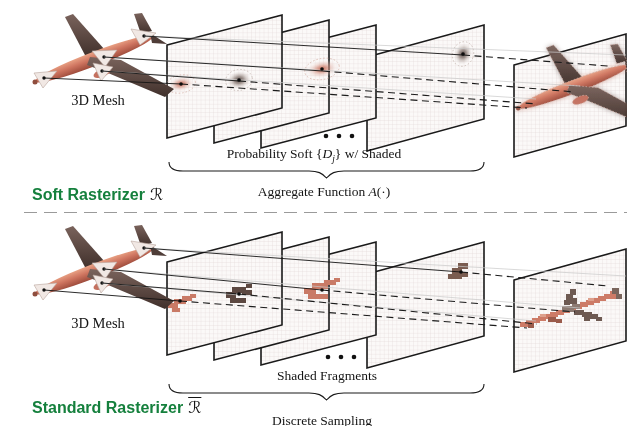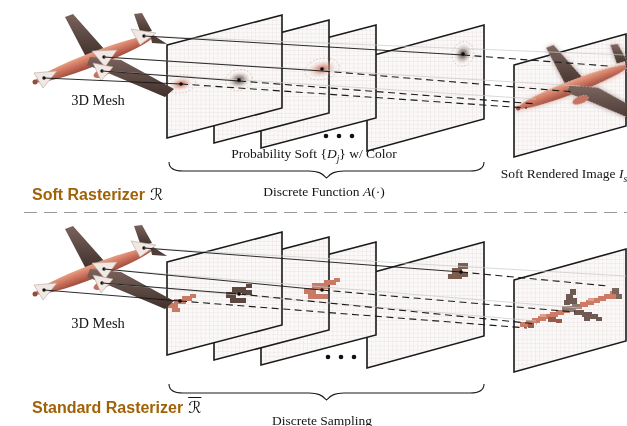--- a/index.html
+++ b/index.html
@@ -2,21 +2,21 @@
 <html><head>
 <meta charset="utf-8">
 <style>
   html,body{margin:0;padding:0;background:#fff;}
   .stage{position:relative;width:627px;height:426px;background:#ffffff;overflow:hidden;
          font-family:"Liberation Serif","DejaVu Serif",serif;margin-left:24px;}
   .stage svg{position:absolute;left:0;top:0;}
   .lbl{position:absolute;white-space:nowrap;color:#141414;font-size:13.5px;line-height:1.1;}
   .c{transform:translateX(-50%);}
   .big{font-size:14.5px;}
-  .title{font-family:"Liberation Sans","DejaVu Sans",sans-serif;font-weight:700;font-size:16px;color:#a16207;}
+  .title{font-family:"Liberation Sans","DejaVu Sans",sans-serif;font-weight:700;font-size:16px;color:#15803d;}
   .rsym{font-family:"DejaVu Sans","DejaVu Serif",sans-serif;font-style:italic;font-size:16.5px;margin-left:5px;}
   .mvar{font-family:"Liberation Serif","DejaVu Serif",serif;font-style:italic;}
   .ovl{text-decoration:overline;text-decoration-thickness:1.2px;}
   .lbl sub{font-size:9.5px;font-style:italic;}
   .pEdge{fill:none;stroke:#1a1a1a;stroke-width:1.6;}
   .ray{stroke:#c9c9c9;stroke-width:0.7;fill:none;}
   .solidLine{stroke:#141414;stroke-width:0.9;fill:none;}
   .dashLine{stroke:#1b1b1b;stroke-width:1.1;stroke-dasharray:7 4.5;fill:none;}
   .dot{fill:#0d0d0d;}
   .px1{fill:#cd7b67}.px2{fill:#6e5a52}.px3{fill:#8d7a72}.px4{fill:#9a5b4b}.px5{fill:#7a655c}.px6{fill:#dda08c}
@@ -300,37 +300,37 @@
 
 <div class="lbl big c" style="left:74px;top:93px;">
   <span>3D Mesh</span>
 </div>
 
 <div class="lbl" style="left:8px;top:186px;">
   <span class="title">Soft Rasterizer</span><span class="rsym">ℛ</span>
 </div>
 
 <div class="lbl c" style="left:290px;top:147px;">
-  <span>Probability Soft {</span><span class="mvar">D</span><sub>j</sub><span>} w/ Color</span>
+  <span>Probability Soft {</span><span class="mvar">D</span><sub>j</sub><span>} w/ Shaded</span>
 </div>
 
 <div class="lbl c" style="left:300px;top:185px;">
-  <span>Discrete Function </span><span class="mvar">A</span><span>(·)</span>
-</div>
-
-<div class="lbl c" style="left:540px;top:167px;">
-  <span>Soft Rendered Image </span><span class="mvar">I</span><sub>s</sub>
-</div>
+  <span>Aggregate Function </span><span class="mvar">A</span><span>(·)</span>
+</div>
+
 
 <div class="lbl big c" style="left:74px;top:316px;">
   <span>3D Mesh</span>
 </div>
 
 <div class="lbl" style="left:8px;top:399px;">
   <span class="title">Standard Rasterizer</span><span class="rsym ovl">ℛ</span>
 </div>
 
+<div class="lbl c" style="left:303px;top:369px;">
+  <span>Shaded Fragments</span>
+</div>
 
 <div class="lbl c" style="left:298px;top:414px;">
   <span>Discrete Sampling</span>
 </div>
 
 </div>
 
 </body></html>

